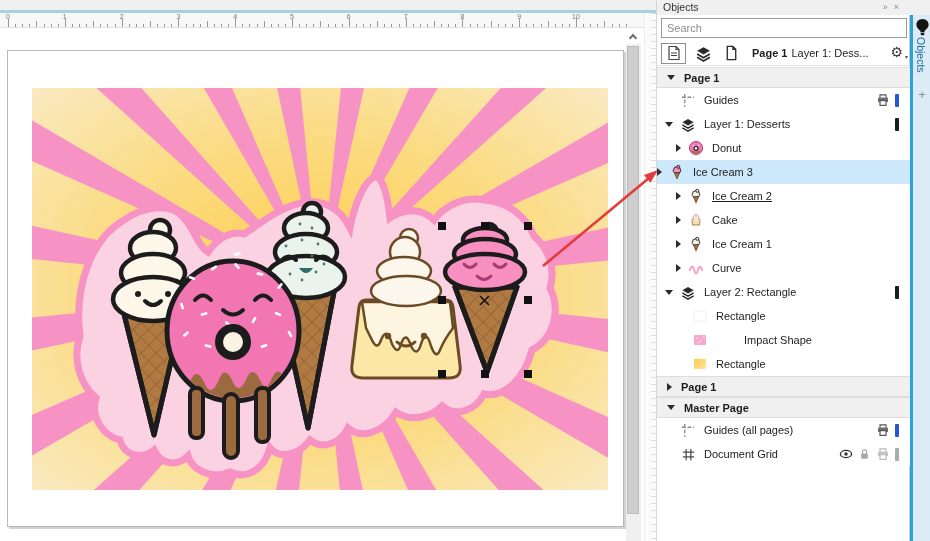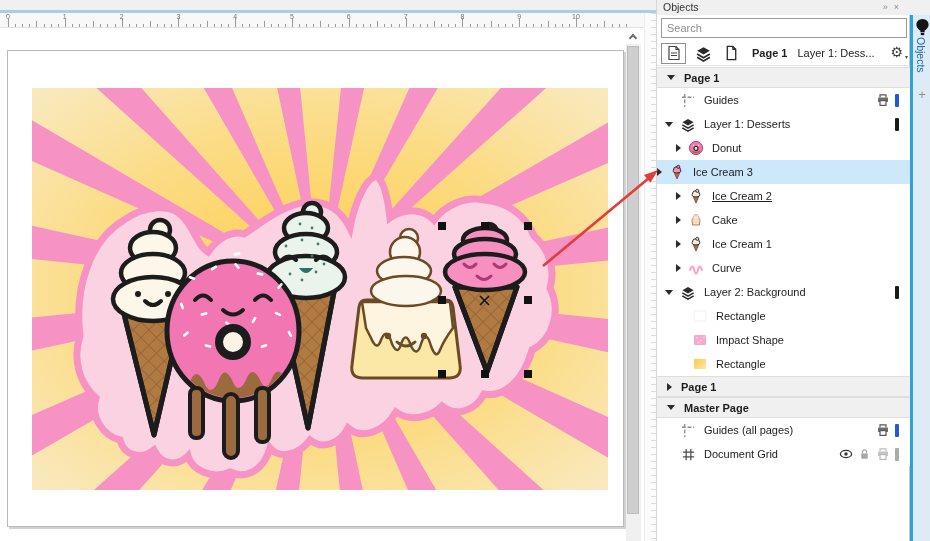--- a/index.html
+++ b/index.html
@@ -35,21 +35,21 @@
   .panel{position:absolute;left:656px;top:0;width:254px;height:541px;background:#fff;border-left:1px solid #d6d6d6;border-right:1px solid #c9c9c9}
   .ptitle{position:absolute;left:0;top:0;width:254px;height:15px;background:#f0f0f0;font-size:10.5px;color:#333;padding-left:6px;line-height:15px}
   .ptitle .ticons{position:absolute;right:6px;top:0;font-size:9px;color:#8a8a8a;letter-spacing:6px}
   .search{position:absolute;left:4px;top:18px;width:246px;height:20px;border:1px solid #9a9a9a;font-size:11px;color:#444;padding:0 5px;font-family:"Liberation Sans",sans-serif;background:#fff}
   .search::placeholder{color:#8c8c8c}
   .ptoolbar{position:absolute;left:0;top:41px;width:254px;height:25px;display:flex;align-items:center;border-bottom:1px solid #e2e2e2}
   .tbtn{display:inline-flex;align-items:center;justify-content:center}
   .tb1{width:25px;height:21px;border:1px solid #8f8f8f;margin-left:4px;background:#fff}
   .tbico{width:22px;height:21px;margin-left:6px}
   .tb-pagelabel{font-weight:bold;font-size:11px;margin-left:10px}
-  .tb-layerlabel{font-size:11px;margin-left:10px;color:#222}
+  .tb-layerlabel{font-size:11px;margin-left:4px;color:#222}
   .tb-gear{position:absolute;right:8px;top:3px;font-family:"DejaVu Sans",sans-serif;font-size:14px;color:#3c3c3c}
   .tb-gear .caret{position:absolute;right:-5px;bottom:0;font-size:6px;color:#555}
 
   
   .tree{position:absolute;left:0;top:67px;width:254px}
   .trow{position:relative;display:flex;align-items:center;font-size:11px;background:#fff}
   .trow.section{height:21px;background:#f0f0f0;border-top:1px solid #dedede;border-bottom:1px solid #dedede;font-weight:bold}
   .trow.layer{height:24px;font-weight:normal}
   .trow.object,.trow.item{height:24px}
   .trow.selected{background:#cde7fb}
@@ -484,34 +484,34 @@
       </div>
       <div class="trow layer" style="padding-left: 8px;">
         <span class="arr down"></span>
         <span class="rowicon" style="margin-left: 7px;">
           <svg width="16" height="15" viewBox="0 0 16 16">
             <path d="M8 2 L14 5.5 8 9 2 5.5 Z" fill="#2b2b2b"></path>
             <path d="M2 8.5 L8 12 L14 8.5" fill="none" stroke="#2b2b2b" stroke-width="1.6"></path>
             <path d="M2 11.5 L8 15 L14 11.5" fill="none" stroke="#2b2b2b" stroke-width="1.6"></path>
           </svg>
         </span>
-        <span class="rlabel">Layer 2: Background</span>
+        <span class="rlabel">Layer 2: Rectangle</span>
         <span class="rightind">
           <span class="bar" style="background: rgb(28, 28, 28);"></span>
         </span>
       </div>
       <div class="trow object" style="padding-left: 28px;">
         <span class="rowicon" style="margin-left: 7px;">
           <svg width="16" height="16" viewBox="0 0 16 16">
             <rect x="2" y="3" width="12" height="10" rx="1" fill="#ffffff" stroke="#f0f0f0"></rect>
           </svg>
         </span>
         <span class="rlabel">Rectangle</span>
       </div>
-      <div class="trow object" style="padding-left: 28px;">
+      <div class="trow object" style="padding-left: 28px; gap: 28px;">
         <span class="rowicon" style="margin-left: 7px;">
           <svg width="16" height="16" viewBox="0 0 16 16">
             <rect x="2" y="3" width="12" height="10" rx="1" fill="#f6a8ce"></rect>
             <circle cx="5" cy="6" r=".9" fill="#fbd1e6"></circle>
             <circle cx="9" cy="8.5" r=".9" fill="#fbd1e6"></circle>
             <circle cx="12" cy="5.5" r=".9" fill="#fbd1e6"></circle>
             <circle cx="6.5" cy="10.5" r=".9" fill="#fbd1e6"></circle>
           </svg>
         </span>
         <span class="rlabel">Impact Shape</span>

